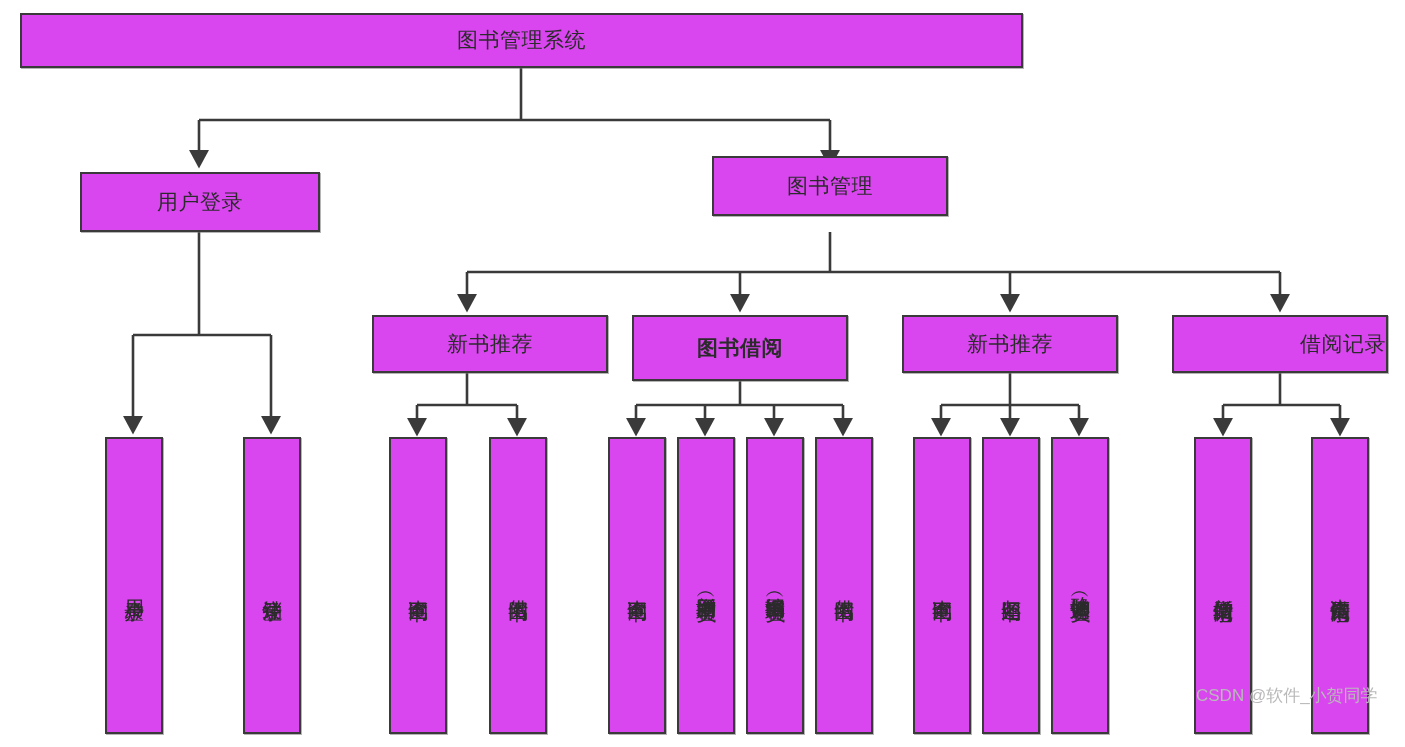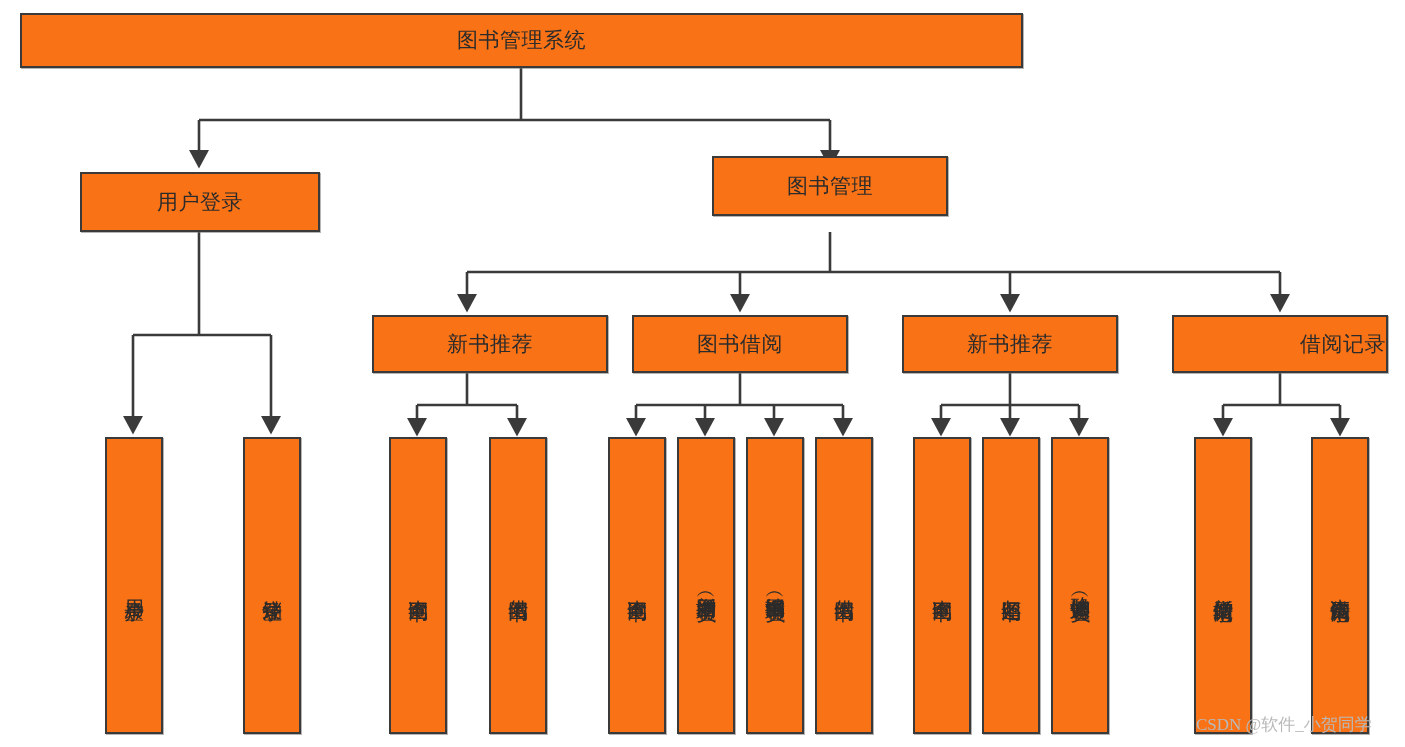--- a/index.html
+++ b/index.html
@@ -17,21 +17,21 @@
   #diagram-root {
     position: absolute;
     left: 0;
     top: 0;
     width: 1405px;
     height: 747px;
   }
   .node-box {
     position: absolute;
     box-sizing: border-box;
-    background: #f97316;
+    background: #d946ef;
     border: 2px solid #3a3a3a;
     box-shadow: 1px 1px 0 rgba(120,120,120,0.55);
     display: flex;
     align-items: center;
     justify-content: center;
   }
   .node-label {
     color: #2b2b2b;
     font-size: 21px;
     line-height: 1.18;
@@ -128,21 +128,21 @@
   <div class="node-box" style="left:80px; top:172px; width:240px; height:60px;">
     <span class="node-label">用户登录</span>
   </div>
   <div class="node-box" style="left:712px; top:156px; width:236px; height:60px;">
     <span class="node-label">图书管理</span>
   </div>
 
   <div class="node-box" style="left:360px; top:315px; width:236px; height:58px;margin-left:12px;">
     <span class="node-label">新书推荐</span>
   </div>
-  <div class="node-box" style="left:632px; top:315px; width:216px; height:58px;">
+  <div class="node-box" style="left:632px; top:315px; width:216px; height:66px;font-weight:bold;">
     <span class="node-label">图书借阅</span>
   </div>
   <div class="node-box" style="left:902px; top:315px; width:216px; height:58px;">
     <span class="node-label">新书推荐</span>
   </div>
   <div class="node-box" style="left:1172px; top:315px; width:216px; height:58px;justify-content:flex-end;">
     <span class="node-label">借阅记录</span>
   </div>
 
   <div class="node-box" style="left:105px; top:437px; width:58px; height:297px;">
@@ -182,15 +182,15 @@
     <span class="node-label vertical">确认归还（管理员）</span>
   </div>
 
   <div class="node-box" style="left:1194px; top:437px; width:58px; height:297px;">
     <span class="node-label vertical">新增借阅记录</span>
   </div>
   <div class="node-box" style="left:1311px; top:437px; width:58px; height:297px;">
     <span class="node-label vertical">查询借阅记录</span>
   </div>
 
-  <div class="watermark" style="left:1196px; top:713px;font-family:Liberation Serif, serif;">CSDN @软件_小贺同学</div>
+  <div class="watermark" style="left:1196px; top:684px;">CSDN @软件_小贺同学</div>
 
 </div>
 
 </body></html>

